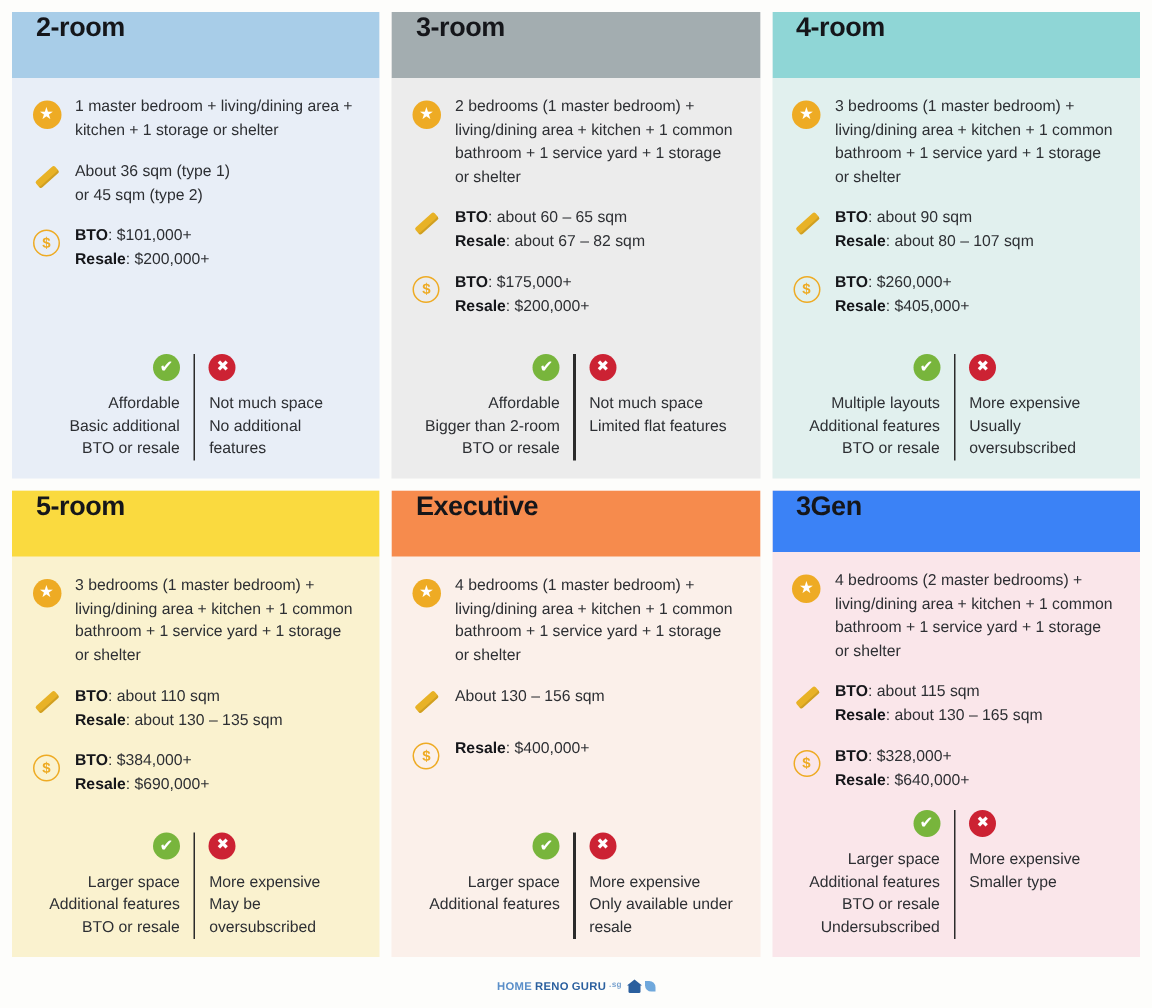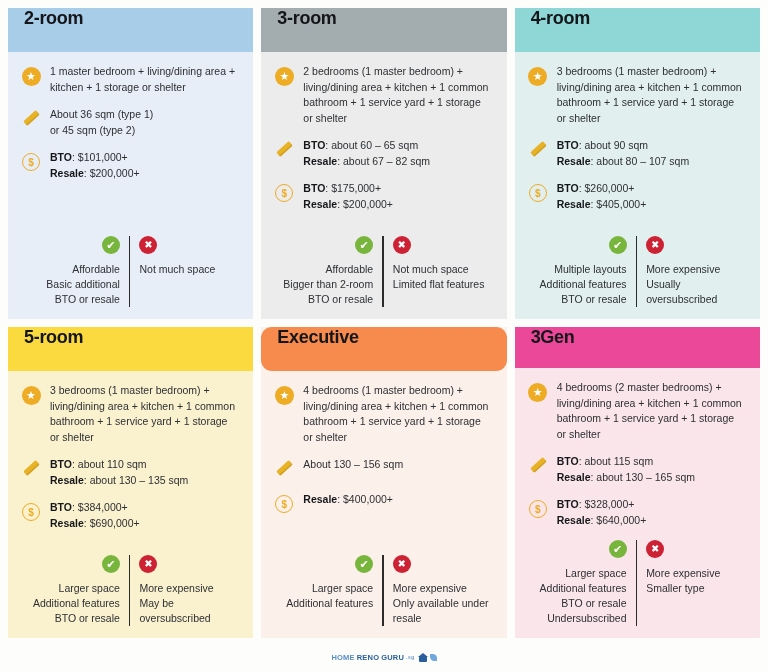--- a/index.html
+++ b/index.html
@@ -257,20 +257,21 @@
             <div class="pros">
               <div class="badge badge-check">✔</div>
               <div class="pc-item">Affordable</div>
               <div class="pc-item">Basic additional</div>
               <div class="pc-item">BTO or resale</div>
             </div>
             <div class="divider"></div>
             <div class="cons">
               <div class="badge badge-cross">✖</div>
               <div class="pc-item">Not much space</div>
+              <div class="pc-item">No additional features</div>
             </div>
           </div>
         </div>
       </div>
       <div class="card" style="background: rgb(236, 236, 236);">
         <div class="card-header" style="background: rgb(163, 173, 176);">
           <div class="card-title">3-room</div>
         </div>
         <div class="card-body">
           <div class="spec-row">
@@ -397,21 +398,21 @@
             <div class="divider"></div>
             <div class="cons">
               <div class="badge badge-cross">✖</div>
               <div class="pc-item">More expensive</div>
               <div class="pc-item">May be oversubscribed</div>
             </div>
           </div>
         </div>
       </div>
       <div class="card" style="background: rgb(251, 240, 234);">
-        <div class="card-header" style="background: rgb(246, 139, 77); border-radius: 11px;">
+        <div class="card-header" style="background: rgb(246, 139, 77);">
           <div class="card-title">Executive</div>
         </div>
         <div class="card-body">
           <div class="spec-row">
             <div class="spec-icon">
               <div class="icon-star">★</div>
             </div>
             <div class="spec-text">4 bedrooms (1 master bedroom) + living/dining area + kitchen + 1 common bathroom + 1 service yard + 1 storage or shelter</div>
           </div>
           <div class="spec-row">
@@ -439,21 +440,21 @@
             <div class="divider"></div>
             <div class="cons">
               <div class="badge badge-cross">✖</div>
               <div class="pc-item">More expensive</div>
               <div class="pc-item">Only available under resale</div>
             </div>
           </div>
         </div>
       </div>
       <div class="card" style="background: rgb(250, 230, 234);">
-        <div class="card-header" style="background: #ec4899;">
+        <div class="card-header" style="background: #3b82f6;">
           <div class="card-title">3Gen</div>
         </div>
         <div class="card-body">
           <div class="spec-row">
             <div class="spec-icon">
               <div class="icon-star">★</div>
             </div>
             <div class="spec-text">4 bedrooms (2 master bedrooms) + living/dining area + kitchen + 1 common bathroom + 1 service yard + 1 storage or shelter</div>
           </div>
           <div class="spec-row">

